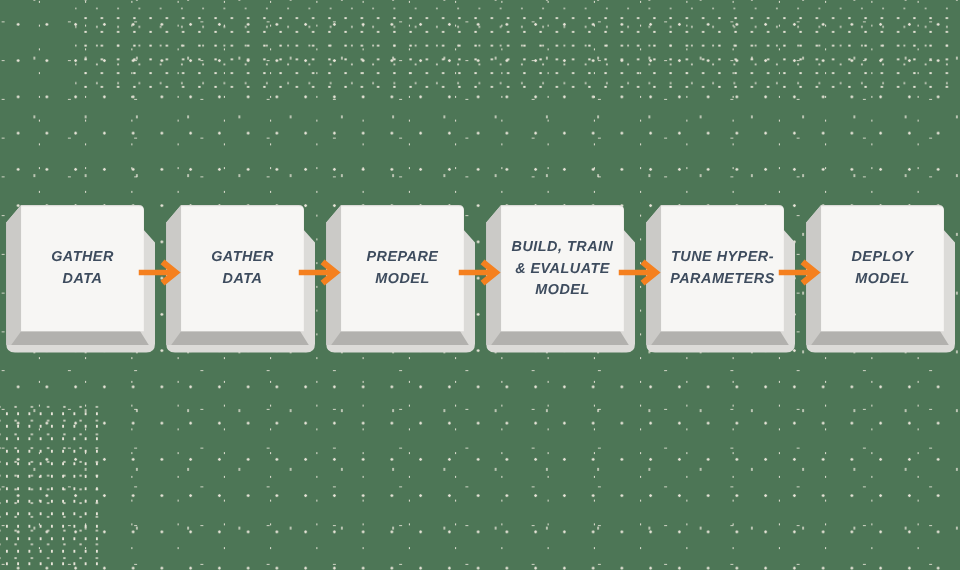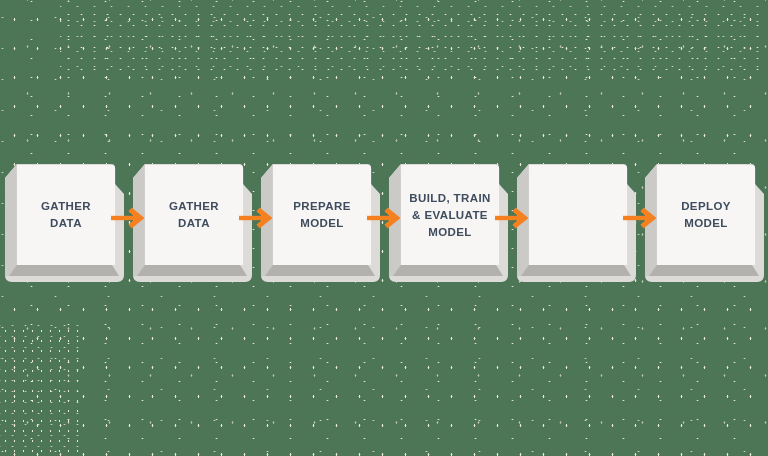--- a/index.html
+++ b/index.html
@@ -10,20 +10,21 @@
     overflow: hidden;
     background-color: #4d7656;
     background-image:
       radial-gradient(#e9e5d9 0.8px, rgba(0,0,0,0) 1.1px),
       radial-gradient(#e9e5d9 0.8px, rgba(0,0,0,0) 1.1px),
       radial-gradient(rgba(233,229,217,0.85) 0.8px, rgba(0,0,0,0) 1.1px),
       radial-gradient(rgba(233,229,217,0.7) 0.8px, rgba(0,0,0,0) 1.1px);
     background-size: 23px 29px, 37px 19px, 53px 31px, 41px 47px;
     background-position: 3px 5px, 13px 11px, 29px 2px, 7px 23px;
     font-family: "Liberation Sans", "DejaVu Sans", sans-serif;
+    font-style: italic;
   }
   .speckle-band-top {
     position: absolute; left: 60px; top: 6px; width: 708px; height: 66px;
     background-image:
       radial-gradient(#e9e5d9 0.8px, rgba(0,0,0,0) 1.1px),
       radial-gradient(rgba(233,229,217,0.8) 0.8px, rgba(0,0,0,0) 1.1px);
     background-size: 13px 11px, 17px 15px;
     background-position: 2px 3px, 9px 8px;
   }
   .speckle-patch-left {
@@ -159,20 +160,22 @@
       </div>
     </div>
 
     <div class="step">
       <svg class="box-shape" viewBox="0 0 121 121" preserveAspectRatio="none" xmlns="http://www.w3.org/2000/svg">
         <path d="M13 0 H108 Q112 0 112 4 V20 L121 30 V111 Q121 118 114 118 H8 Q1 118 1 111 V14 Z" fill="#dcdbd8"></path>
         <path d="M13 0 L1 14 V112 H13 Z" fill="#cbcac7"></path>
         <path d="M13 101 H109 L116 112 H5 Z" fill="#b2b1ae"></path>
         <path d="M13 1 H108.5 Q112 1 112 4.5 V101 H13 Z" fill="#f7f6f4"></path>
       </svg>
+      <div class="step-label">TUNE HYPER-
+PARAMETERS</div>
       <div class="arrow">
         <svg viewBox="0 0 40 24" xmlns="http://www.w3.org/2000/svg">
           <line x1="1" y1="12" x2="28" y2="12" stroke="#f5801f" stroke-width="4.4"></line>
           <polyline points="20,3.5 30.5,12 20,20.5" fill="none" stroke="#f5801f" stroke-width="5" stroke-linejoin="miter"></polyline>
         </svg>
       </div>
     </div>
 
     <div class="step">
       <svg class="box-shape" viewBox="0 0 121 121" preserveAspectRatio="none" xmlns="http://www.w3.org/2000/svg">

